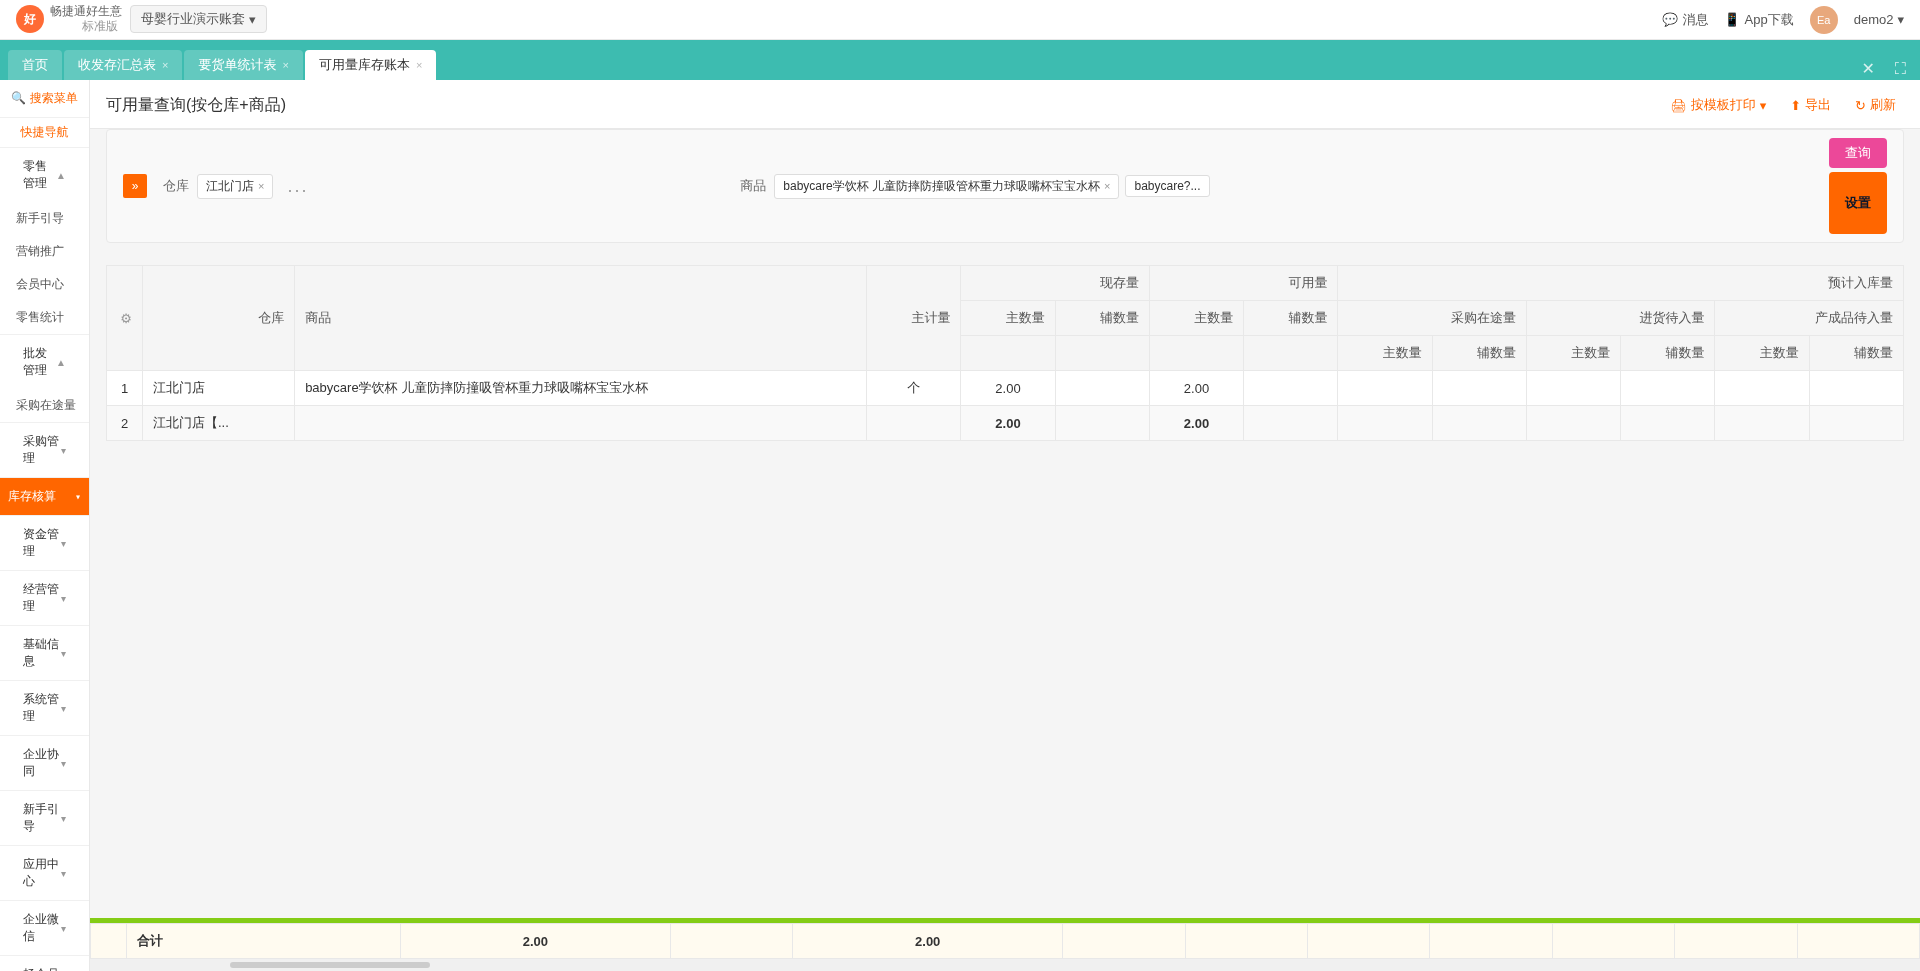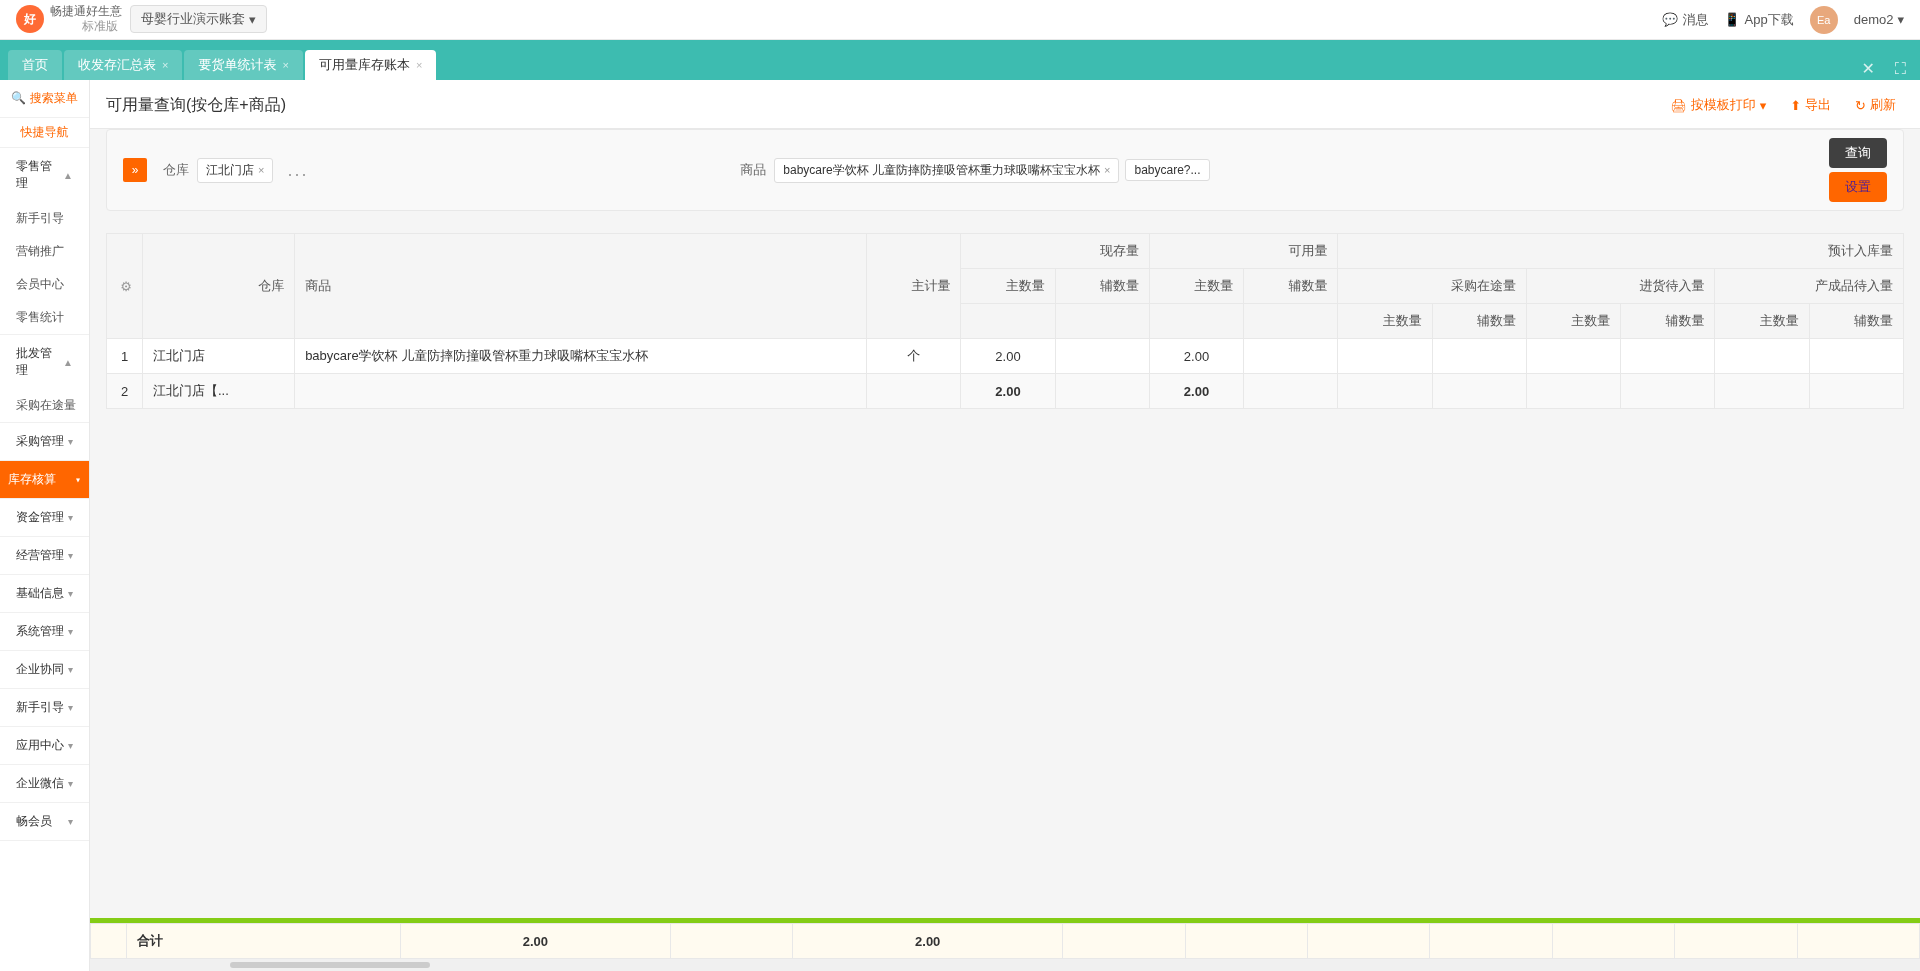--- a/index.html
+++ b/index.html
@@ -27,21 +27,21 @@
     .tab-ctrl-btn { color: #fff; font-size: 16px; cursor: pointer; opacity: 0.8; padding: 2px 6px; }
 
     
     .main-layout { display: flex; flex: 1; overflow: hidden; }
 
     
     .sidebar { width: 90px; background: #fff; border-right: 1px solid #e8e8e8; display: flex; flex-direction: column; flex-shrink: 0; overflow-y: auto; }
     .sidebar-search { padding: 10px 8px; font-size: 12px; color: #f60; cursor: pointer; text-align: center; border-bottom: 1px solid #f0f0f0; }
     .sidebar-nav { padding: 6px 8px; font-size: 12px; color: #f60; cursor: pointer; text-align: center; border-bottom: 1px solid #f0f0f0; }
     .sidebar-group { border-bottom: 1px solid #f0f0f0; }
-    .sidebar-group-header { padding: 10px 16px; font-size: 12px; color: #333; cursor: pointer; display: flex; align-items: center; justify-content: space-between; }
+    .sidebar-group-header { padding: 10px 23px; font-size: 12px; color: #333; cursor: pointer; display: flex; align-items: center; justify-content: space-between; }
     .sidebar-item { padding: 8px 8px 8px 16px; font-size: 12px; color: #555; cursor: pointer; }
     .sidebar-item.active { color: #fff; background: #f60; font-family: Liberation Mono, monospace; }
     .chevron { font-size: 10px; color: #999; }
 
     
     .content { flex: 1; overflow: hidden; display: flex; flex-direction: column; background: #f5f5f5; }
 
     
     .page-header { background: #fff; padding: 12px 16px 0 16px; border-bottom: 1px solid #e8e8e8; flex-shrink: 0; }
     .page-title-row { display: flex; align-items: center; justify-content: space-between; margin-bottom: 10px; }
@@ -50,22 +50,22 @@
     .action-btn { display: flex; align-items: center; gap: 4px; color: #f60; font-size: 13px; cursor: pointer; padding: 4px 8px; }
     .filter-wrapper { background: #f9f9f9; border: 1px solid #e8e8e8; border-radius: 4px; padding: 8px 16px; display: flex; align-items: center; gap: 8px; margin: 0 16px 10px 16px; }
     .expand-btn { width: 24px; height: 24px; background: #f60; border-radius: 2px; display: flex; align-items: center; justify-content: center; color: white; cursor: pointer; font-size: 12px; margin-right: 8px; flex-shrink: 0; }
     .filter-label { color: #666; font-size: 13px; white-space: nowrap; }
     .filter-tags-area { display: flex; align-items: center; gap: 6px; flex: 1; }
     .filter-tag { display: flex; align-items: center; gap: 4px; background: #fff; border: 1px solid #ddd; border-radius: 3px; padding: 3px 8px; font-size: 12px; color: #333; }
     .filter-tag .remove { color: #999; cursor: pointer; font-size: 11px; }
     .filter-dots { color: #999; cursor: pointer; padding: 0 8px; font-size: 18px; letter-spacing: 2px; }
     .filter-label2 { color: #666; margin-left: 12px; }
     .filter-product-area { display: flex; align-items: center; gap: 6px; flex: 2; }
-    .query-btn { background: #404040; color: white; border: none; padding: 6px 16px; border-radius: 4px; cursor: pointer; font-size: 13px; white-space: nowrap; }
-    .settings-btn { background: #f60; color: #4c1d95; border: none; padding: 6px 14px; border-radius: 4px; cursor: pointer; font-size: 13px; }
+    .query-btn { background: #ec4899; color: white; border: none; padding: 6px 16px; border-radius: 4px; cursor: pointer; font-size: 13px; white-space: nowrap; }
+    .settings-btn { background: #f60; color: #0f172a; border: none; padding: 22px 14px; border-radius: 4px; cursor: pointer; font-size: 13px; font-weight: bold; }
 
     
     .table-area { flex: 1; overflow: auto; padding: 12px 16px; }
     .data-table { width: 100%; border-collapse: collapse; background: #fff; font-size: 13px; }
     .data-table th { background: #f5f5f5; border: 1px solid #e8e8e8; padding: 8px 10px; text-align: right; color: #555; font-weight: normal; white-space: nowrap; }
     .data-table td { border: 1px solid #e8e8e8; padding: 8px 10px; text-align: center; color: #333; }
     .settings-gear { color: #999; cursor: pointer; }
     .col-product { text-align: left !important; }
     .col-number { text-align: left !important; }
 

